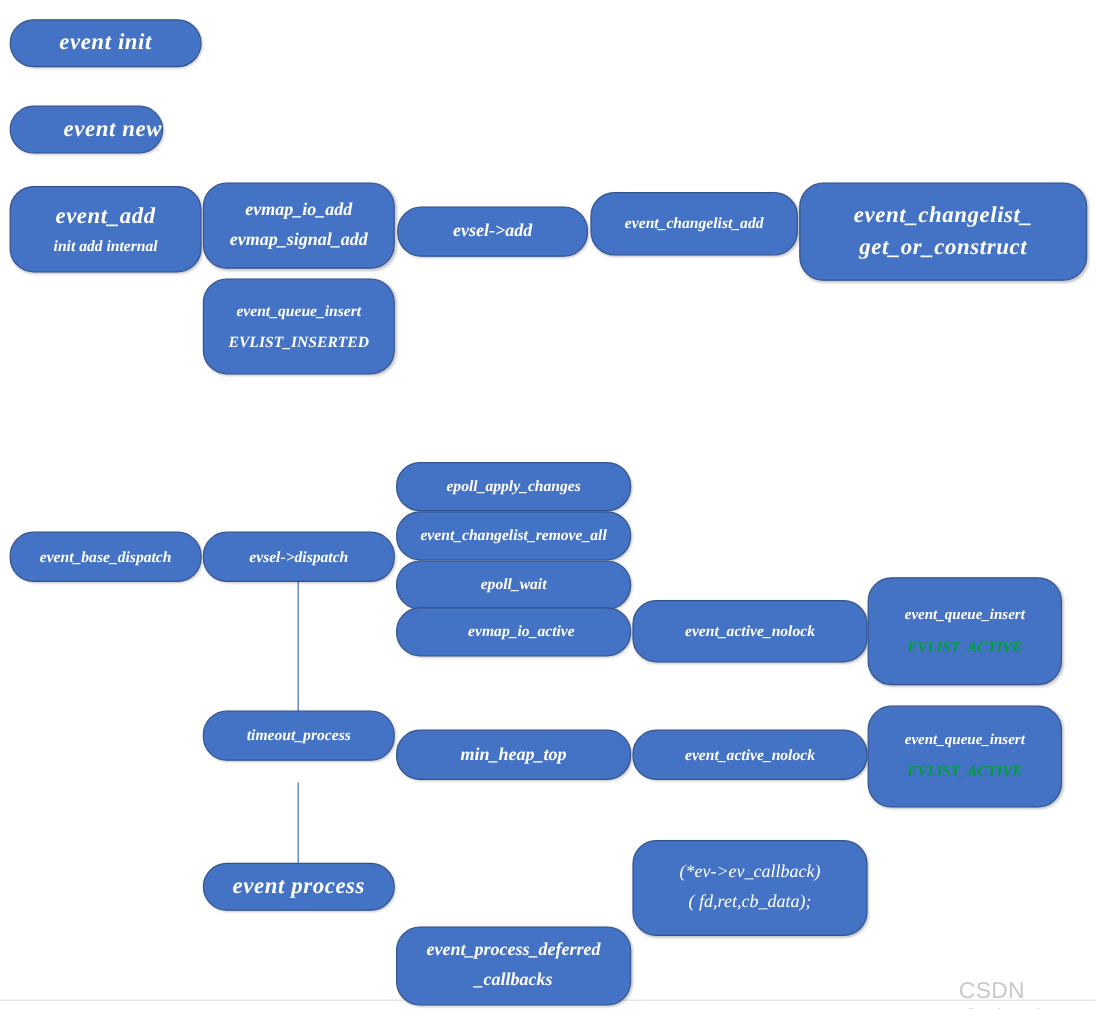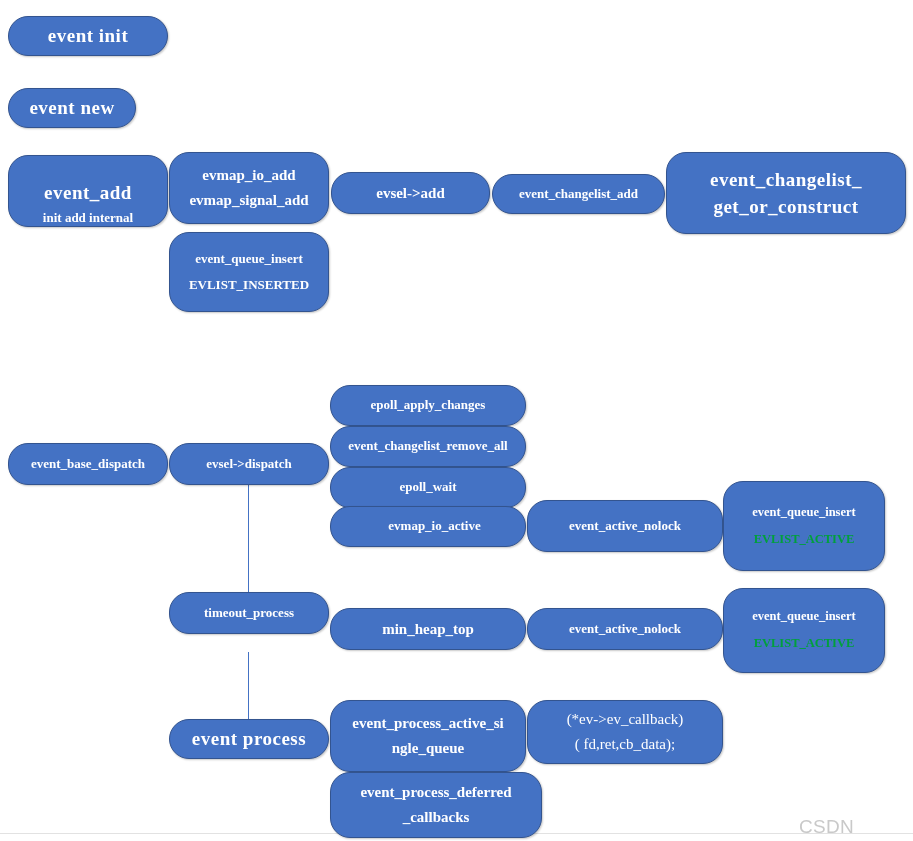--- a/index.html
+++ b/index.html
@@ -21,20 +21,21 @@
     color:#ffffff;
     display:flex;
     flex-direction:column;
     align-items:center;
     justify-content:center;
     text-align:center;
     font-weight:bold;
     line-height:1.25;
     box-shadow:1px 1px 2px rgba(0,0,0,0.22);
     z-index:3;
+    font-style:italic;
   }
   .t-lg{font-size:19px;letter-spacing:0.5px;}
   .t-md{font-size:15px;}
   .t-sm{font-size:13px;}
   .t-xs{font-size:12.5px;}
   .sub-sm{font-size:13px;font-weight:bold;margin-top:5px;}
   .yellow{color:#ffffff;}
   .green{color:#00A03C;}
   .two-line span{display:block;}
 
@@ -66,44 +67,44 @@
 
 <div id="canvas">
 
   <div class="connector" style="left:248px;top:485px;height:127px;"></div>
   <div class="connector" style="left:248px;top:652px;height:67px;"></div>
 
   <div class="box t-lg" style="left:8px;top:16px;width:160px;height:40px;">
     <span>event  init</span>
   </div>
 
-  <div class="box t-lg" style="left:8px;top:88px;width:128px;height:40px;">
+  <div class="box t-lg" style="left:8px;top:88px;width:128px;height:40px;align-items:flex-end;">
     <span>event  new</span>
   </div>
 
-  <div class="box" style="left:8px;top:155px;width:160px;height:72px;justify-content:flex-end;">
+  <div class="box" style="left:8px;top:155px;width:160px;height:72px;">
     <span class="t-lg">event_add</span>
     <span class="sub-sm">init  add  internal</span>
   </div>
 
   <div class="box" style="left:169px;top:152px;width:160px;height:72px;">
     <span class="t-md">evmap_io_add</span>
     <span class="t-md" style="margin-top:6px;">evmap_signal_add</span>
   </div>
 
   <div class="box" style="left:169px;top:232px;width:160px;height:80px;">
     <span class="t-sm">event_queue_insert</span>
     <span class="t-sm yellow" style="margin-top:9px;">EVLIST_INSERTED</span>
   </div>
 
   <div class="box t-md" style="left:331px;top:172px;width:159px;height:42px;">
     <span>evsel-&gt;add</span>
   </div>
 
-  <div class="box t-sm" style="left:492px;top:174px;width:173px;height:40px;">
+  <div class="box t-sm" style="left:492px;top:160px;width:173px;height:53px;">
     <span>event_changelist_add</span>
   </div>
 
   <div class="box two-line" style="left:666px;top:152px;width:240px;height:82px;">
     <span class="t-lg">event_changelist_</span>
     <span class="t-lg" style="margin-top:3px;">get_or_construct</span>
   </div>
 
   <div class="box t-sm" style="left:8px;top:443px;width:160px;height:42px;">
     <span>event_base_dispatch</span>
@@ -152,31 +153,27 @@
 
   <div class="box" style="left:723px;top:588px;width:162px;height:85px;">
     <span class="t-xs">event_queue_insert</span>
     <span class="t-xs green" style="margin-top:11px;">EVLIST_ACTIVE</span>
   </div>
 
   <div class="box t-lg" style="left:169px;top:719px;width:160px;height:40px;">
     <span>event  process</span>
   </div>
 
-  <div class="box two-line t-md" style="left:330px;top:700px;width:196px;height:72px;">
-    <span>event_process_active_si</span>
-    <span style="margin-top:6px;">ngle_queue</span>
-  </div>
 
-  <div class="box two-line t-md" style="left:527px;top:700px;width:196px;height:64px;">
+  <div class="box two-line t-md" style="left:527px;top:700px;width:196px;height:80px;">
     <span style="font-weight:normal;">(*ev-&gt;ev_callback)</span>
     <span style="font-weight:normal;margin-top:6px;">( fd,ret,cb_data);</span>
   </div>
 
-  <div class="box two-line t-md" style="left:330px;top:772px;width:212px;height:66px;">
+  <div class="box two-line t-md" style="left:330px;top:772px;width:196px;height:66px;">
     <span>event_process_deferred</span>
     <span style="margin-top:6px;">_callbacks</span>
   </div>
 
   <div class="hrule" style="top:833px;"></div>
   <div class="watermark" style="left:799px;top:816px;">CSDN @Zip-List</div>
 
 </div>
 
 </body></html>

